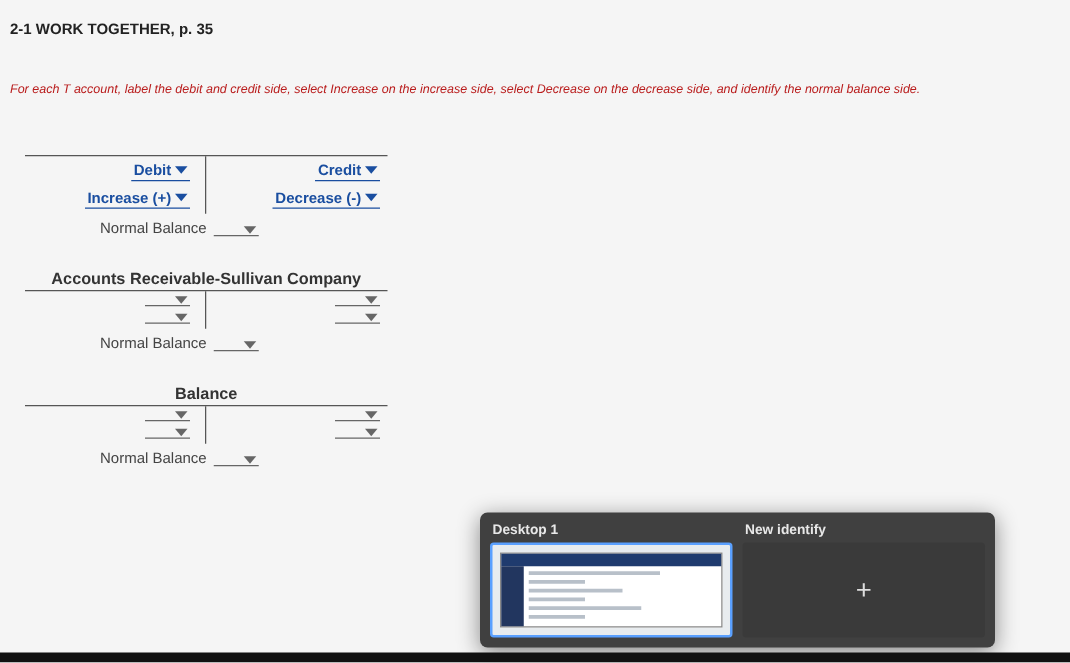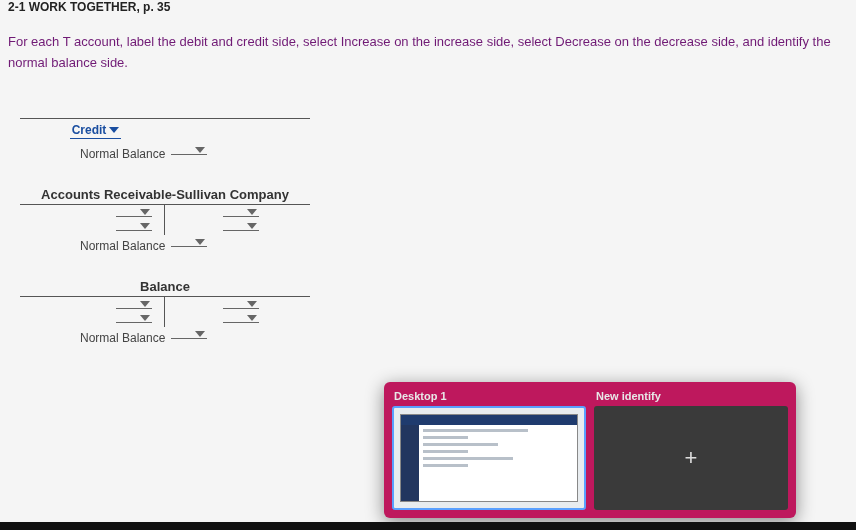--- a/index.html
+++ b/index.html
@@ -7,29 +7,30 @@
       width: 856px;
       height: 530px;
       background: #f5f5f5;
       font-family: Arial, sans-serif;
       font-size: 13px;
       color: #333;
       position: relative;
       overflow: hidden;
     }
     .header-crumb {
-      padding: 0 8px;
+      padding: 16px 8px;
       font-weight: bold;
       font-size: 12px;
       color: #222;
     }
     .instructions {
       padding: 18px 8px 8px 8px;
-      font-size: 13px;
-      color: #701a75;
+      font-style: italic;
+      font-size: 10px;
+      color: #b91c1c;
       line-height: 1.6;
     }
     .worksheet {
       padding: 10px 20px;
     }
     .t-account {
       margin-top: 26px;
       width: 290px;
     }
     .t-title {
@@ -71,37 +72,37 @@
     }
     .caret {
       display: inline-block;
       width: 0; height: 0;
       border-left: 5px solid transparent;
       border-right: 5px solid transparent;
       border-top: 6px solid #1a4ea0;
     }
     .ans-slot.blank .caret { border-top-color: #666; }
     .t-left .t-row { justify-content: flex-end; padding-right: 6px;}
-    .t-right .t-row { justify-content: center; padding-left: 6px;}
+    .t-right .t-row { justify-content: flex-end; padding-left: 6px;}
     .nb-row {
       display: flex;
-      align-items: flex-start;
+      align-items: flex-end;
       gap: 6px;
       padding: 4px 0 0 60px;
       font-size: 12px;
       color: #444;
     }
     
     .taskview {
       position: absolute;
       right: 60px;
       bottom: 12px;
       width: 412px;
-      height: 136px;
-      background: #be185d;
+      height: 108px;
+      background: #404040;
       border-radius: 6px;
       display: flex;
       padding: 8px;
       gap: 8px;
       box-shadow: 0 4px 18px rgba(0,0,0,0.45);
     }
     .desk-panel {
       flex: 1;
       display: flex;
       flex-direction: column;
@@ -167,24 +168,44 @@
 <body>
 
 <div class="header-crumb">2-1 WORK TOGETHER, p. 35</div>
 
 <div class="instructions">For each T account, label the debit and credit side, select Increase on the increase side, select Decrease on the decrease side, and identify the normal balance side.</div>
 
 <div class="worksheet">
 
   <div class="t-account">
     <div class="t-top">
+      <div class="t-left">
+        <div class="t-row">
+            <span class="ans-slot">
+              <span>Debit</span>
+              <span class="caret"></span>
+            </span>
+          </div>
+        <div class="t-row">
+            <span class="ans-slot">
+              <span>Increase (+)</span>
+              <span class="caret"></span>
+            </span>
+          </div>
+      </div>
       <div class="t-right">
         <div class="t-row">
             <span class="ans-slot">
               <span>Credit</span>
+              <span class="caret"></span>
+            </span>
+          </div>
+        <div class="t-row">
+            <span class="ans-slot">
+              <span>Decrease (-)</span>
               <span class="caret"></span>
             </span>
           </div>
       </div>
     </div>
     <div class="nb-row">
       <span>Normal Balance</span>
       <span class="ans-slot blank">
           <span></span>
           <span class="caret"></span>

